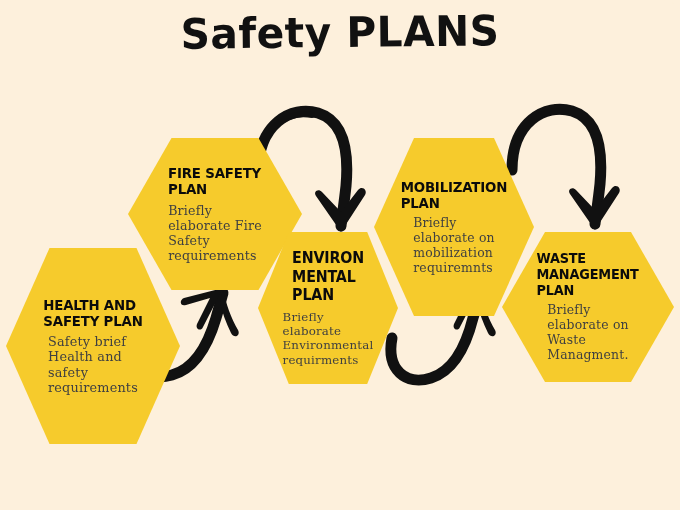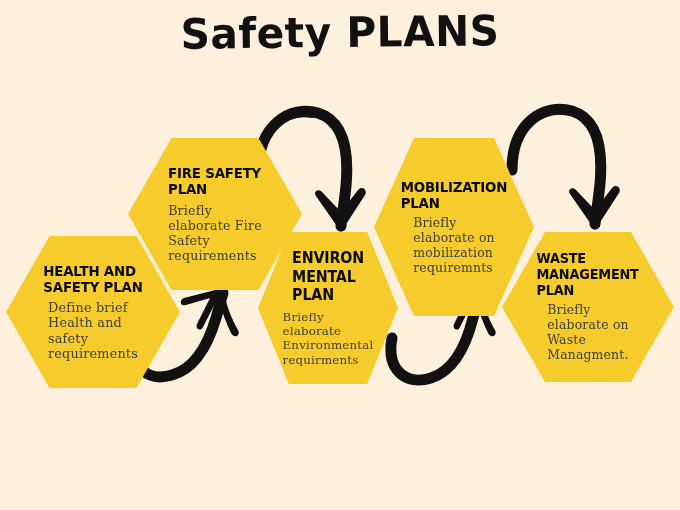--- a/index.html
+++ b/index.html
@@ -74,21 +74,21 @@
     font-family: "DejaVu Serif", serif;
     font-size: 12.5px;
     line-height: 1.2;
     color: #404040;
     white-space: pre-line;
     margin: 5px 0 0 0;
     letter-spacing: 0.2px;
   }
 
   
-  #hex-health  { left: 6px;   top: 236px; width: 174px; height: 152px; }
+  #hex-health  { left: 6px;   top: 248px; width: 174px; height: 196px; }
   #hex-fire    { left: 128px; top: 138px; width: 174px; height: 152px; }
   #hex-env     { left: 258px; top: 232px; width: 140px; height: 152px;
                  -webkit-clip-path: polygon(22% 0%, 78% 0%, 100% 50%, 78% 100%, 22% 100%, 0% 50%);
                  clip-path: polygon(22% 0%, 78% 0%, 100% 50%, 78% 100%, 22% 100%, 0% 50%); }
   #hex-mobil   { left: 374px; top: 138px; width: 160px; height: 178px; }
   #hex-waste   { left: 502px; top: 232px; width: 172px; height: 150px; }
 
   #hex-env .hex-title  { font-size: 15.5px; line-height: 1.2; }
   #hex-env .hex-body   { font-size: 11.8px; }
   #hex-fire .hex-body  { font-size: 12.6px; }
@@ -137,21 +137,21 @@
       <path d="M480,288 L460,327 C458,332 452,329 454,324 L467,298
                L443,305 C437,307 436,300 441,298 Z" fill="#111111"></path>
       <path d="M480,289 C483,304 488,318 495,330 C498,336 491,339 488,333
                C483,323 479,312 477,302 Z" fill="#111111"></path>
     </g>
   </svg>
 
   <div class="hex" id="hex-health">
     <div class="hex-title">HEALTH AND
 SAFETY PLAN</div>
-    <div class="hex-body">Define brief
+    <div class="hex-body">Safety brief
 Health and
 safety
 requirements</div>
   </div>
 
   <div class="hex" id="hex-fire">
     <div class="hex-title">FIRE SAFETY
 PLAN</div>
     <div class="hex-body">Briefly
 elaborate Fire

